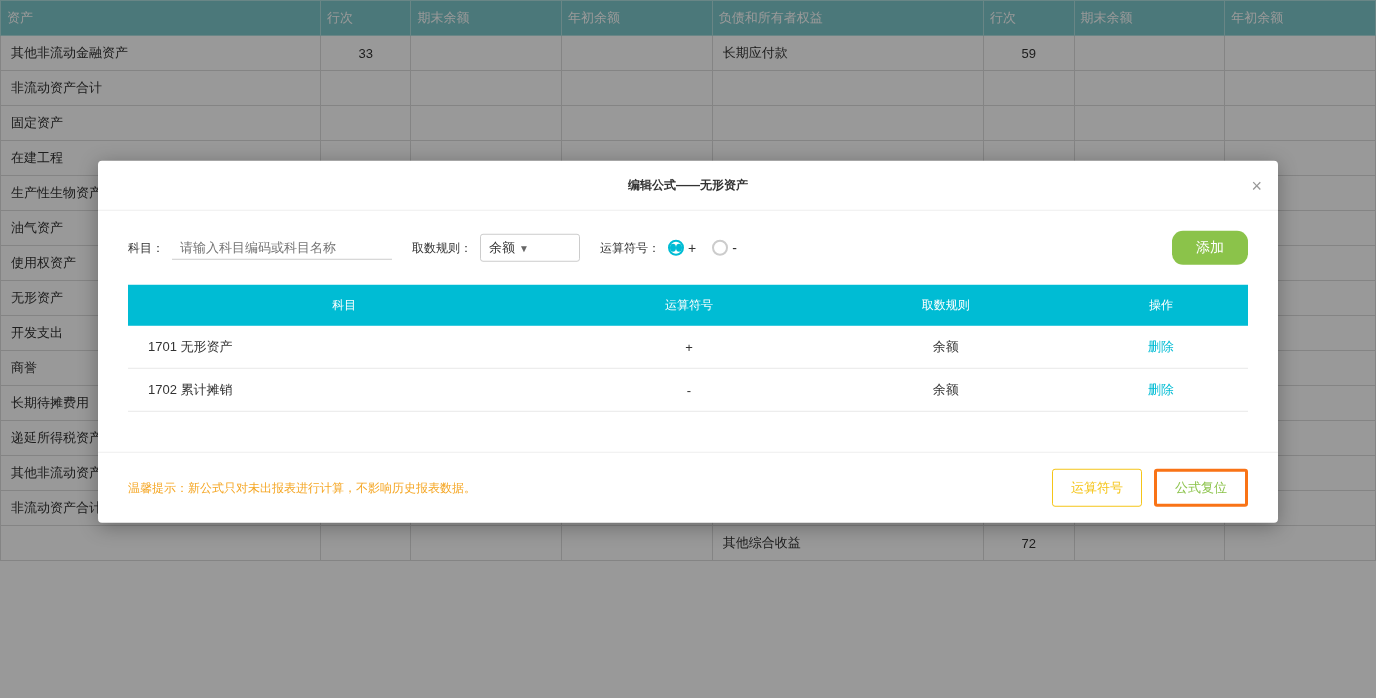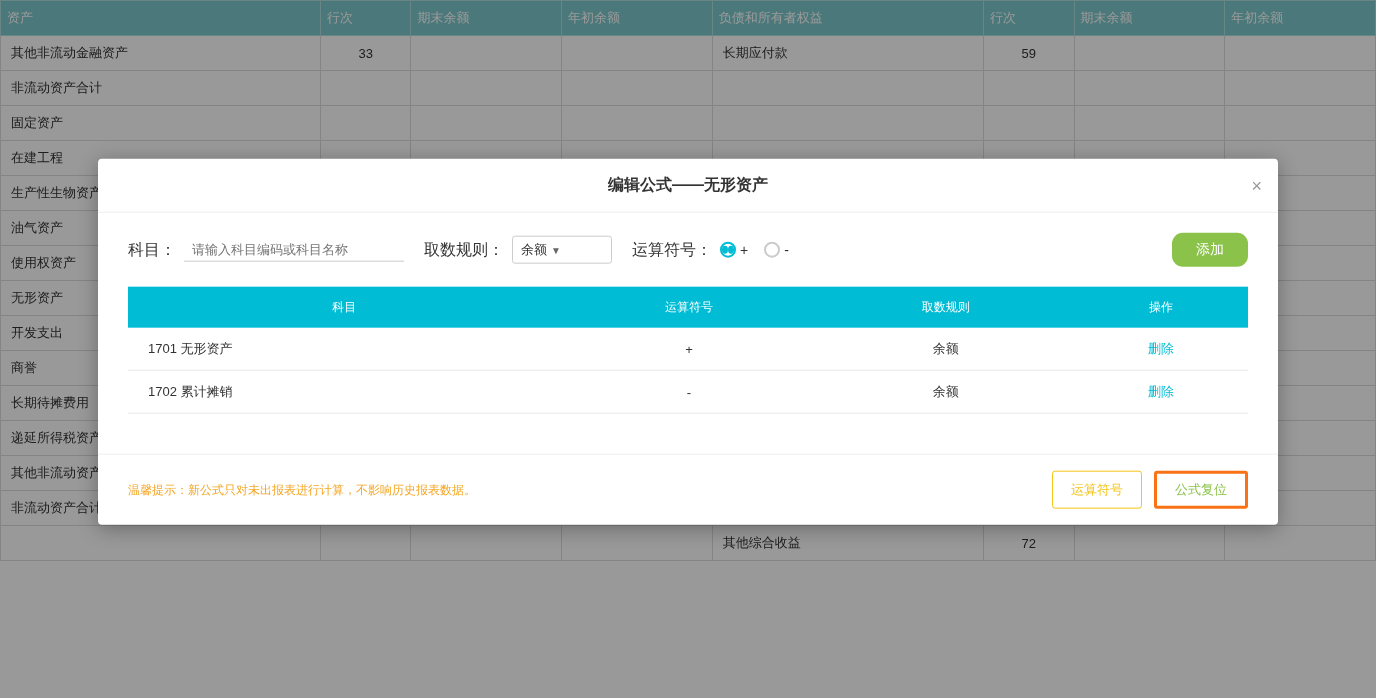--- a/index.html
+++ b/index.html
@@ -70,21 +70,21 @@
     .modal-header {
       display: flex;
       align-items: center;
       justify-content: center;
       padding: 16px 20px;
       border-bottom: 1px solid #eee;
       position: relative;
     }
 
     .modal-title {
-      font-size: 16px;
+      font-size: 12px;
       font-weight: bold;
       color: #333;
     }
 
     .modal-close {
       position: absolute;
       right: 16px;
       top: 50%;
       transform: translateY(-50%);
       font-size: 18px;
@@ -106,21 +106,21 @@
     }
 
     .form-item {
       display: flex;
       align-items: center;
       gap: 8px;
     }
 
     .form-label {
       color: #333;
-      font-size: 16px;
+      font-size: 12px;
       white-space: nowrap;
     }
 
     .form-input {
       border: none;
       border-bottom: 1px solid #ccc;
       outline: none;
       padding: 4px 8px;
       font-size: 13px;
       width: 220px;

